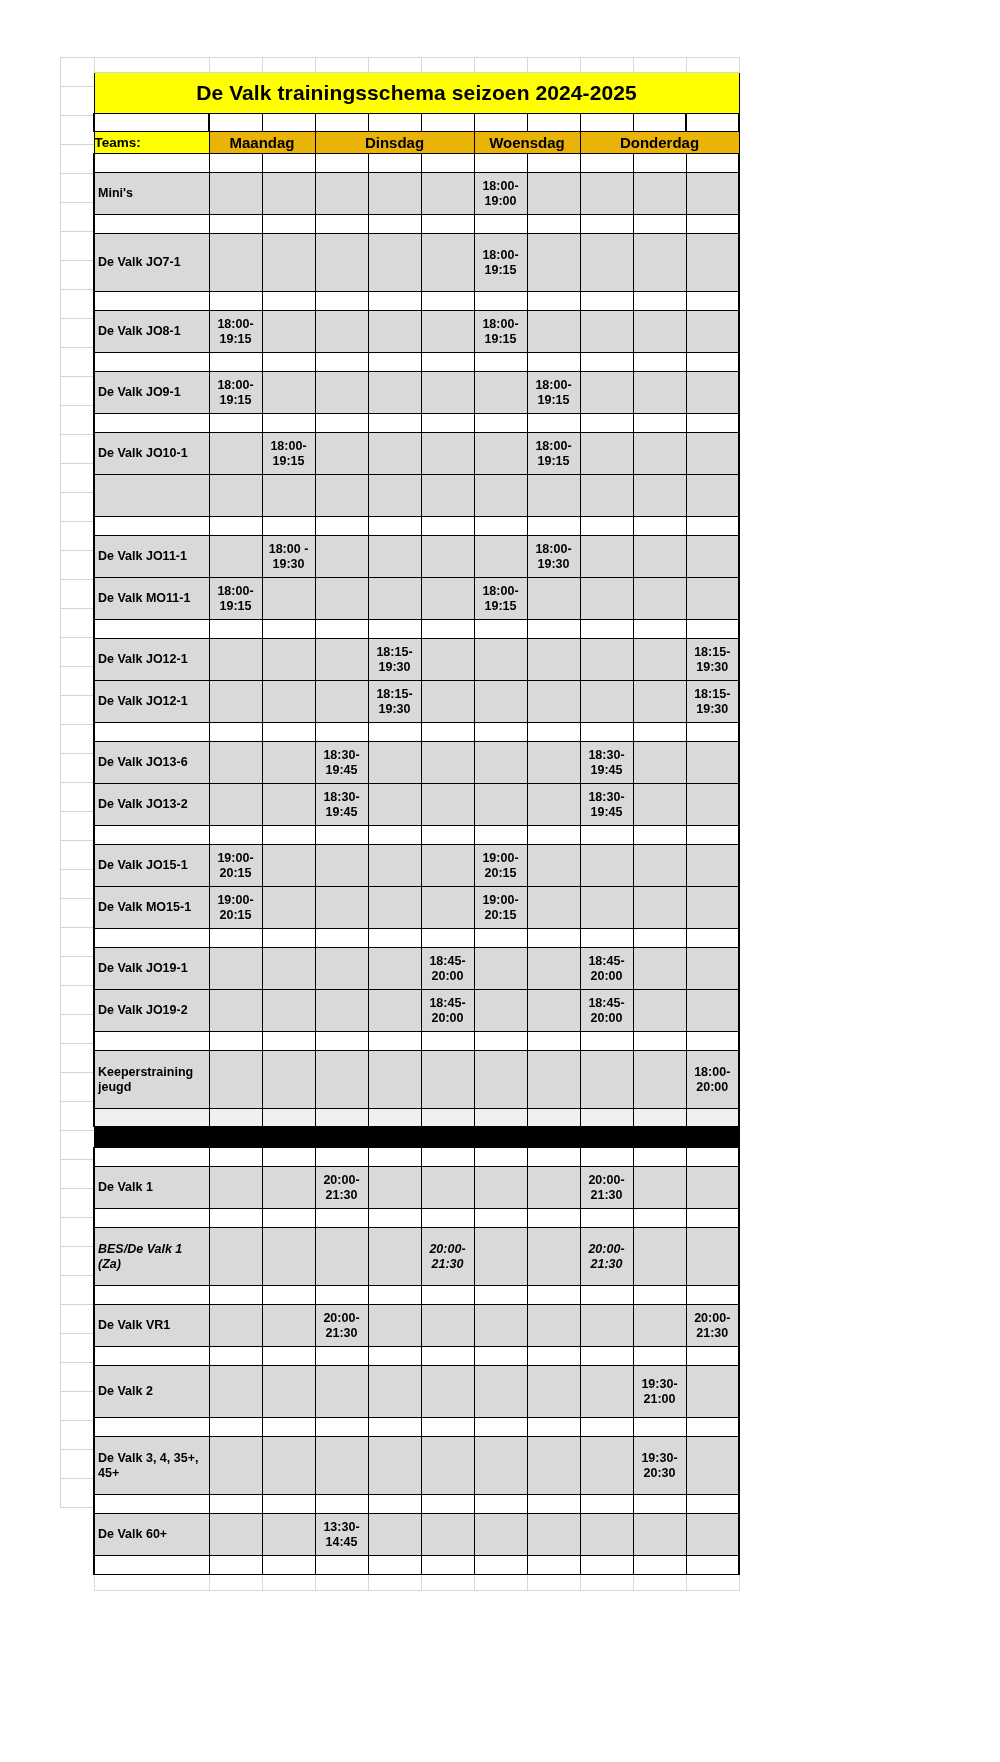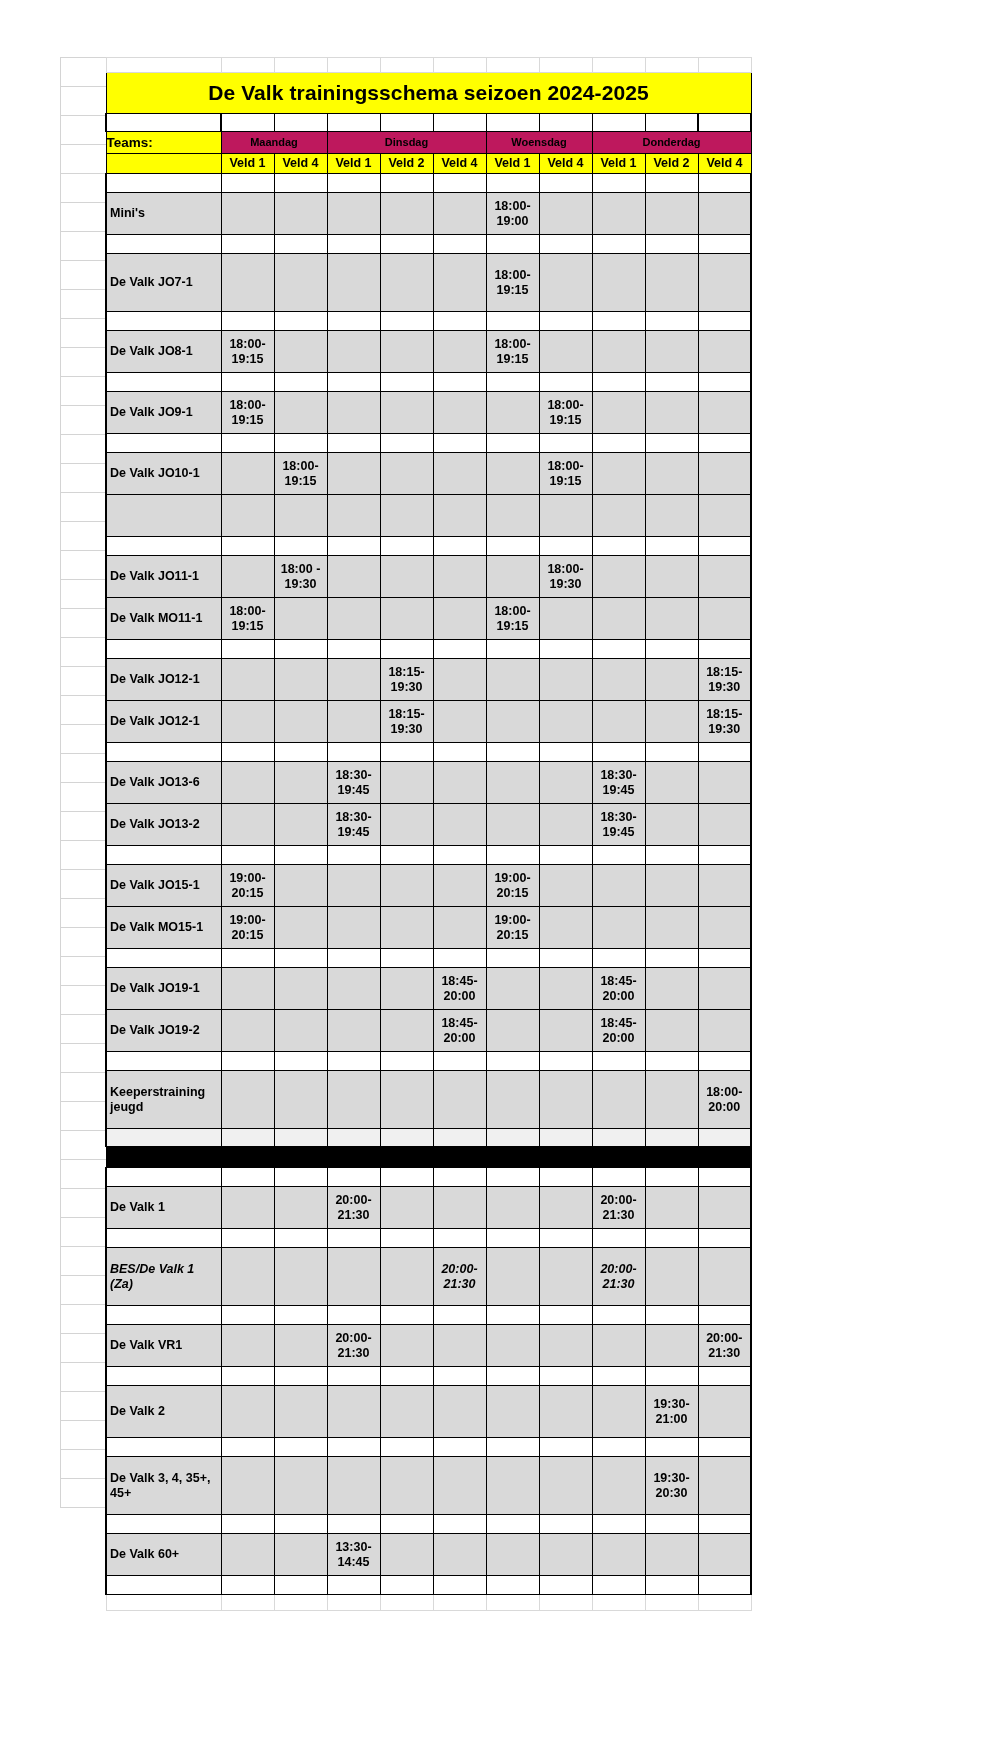--- a/index.html
+++ b/index.html
@@ -14,21 +14,21 @@
   
   .gutter{
     position:absolute;left:60px;top:57px;width:45px;
     border-left:1px solid #d4d4d4;border-right:1px solid #d4d4d4;
   }
   .gutter div{border-bottom:1px solid #d4d4d4;}
   .gutter div:first-child{border-top:1px solid #d4d4d4;}
 
   
   table.grid{
-    position:absolute;left:105px;top:57px;
+    position:absolute;left:93px;top:57px;
     border-collapse:collapse;
     table-layout:fixed;
     font-size:12.5px;
     font-weight:bold;
     color:#000;
     padding-left:32px;
   }
   table.grid td{
     border:1px solid #000;
     padding:0;
@@ -50,21 +50,21 @@
     height:40px;
     border:2px solid #000;
     letter-spacing:.1px;
   }
   
   tr.blankwide td{background:#ffffff;height:17px;border-left:2px solid #000;border-right:2px solid #000;border-top:1px solid #000;border-bottom:1px solid #000;}
   tr.blankwide td.noedge{border-left:1px solid #000;border-right:1px solid #000;}
 
   
   td.dayhdr{
-    background:#be185d;text-align:center;height:21px;font-size:11px;
+    background:#eab308;text-align:center;height:21px;font-size:15px;
     border:2px solid #000;
   }
   td.teamshdr{
     background:#ffff00;text-align:left;height:21px;font-size:13.5px;
     padding-left:3px;border:2px solid #000;
   }
   
   td.veld{
     background:#ffff00;text-align:center;height:19px;font-size:12.5px;
     border:1px solid #000;
@@ -200,33 +200,20 @@
           <td class="noedge"></td>
           <td></td>
         </tr>
         <tr>
           <td class="teamshdr">Teams:</td>
           <td class="dayhdr" colspan="2">Maandag</td>
           <td class="dayhdr" colspan="3">Dinsdag</td>
           <td class="dayhdr" colspan="2">Woensdag</td>
           <td class="dayhdr" colspan="3">Donderdag</td>
         </tr>
-        <tr>
-          <td class="veldcorner"></td>
-          <td class="veld">Veld 1</td>
-          <td class="veld">Veld 4</td>
-          <td class="veld">Veld 1</td>
-          <td class="veld">Veld 2</td>
-          <td class="veld">Veld 4</td>
-          <td class="veld">Veld 1</td>
-          <td class="veld">Veld 4</td>
-          <td class="veld">Veld 1</td>
-          <td class="veld">Veld 2</td>
-          <td class="veld">Veld 4</td>
-        </tr>
         <tr class="spacer">
           <td class="first"></td>
           <td></td>
           <td></td>
           <td></td>
           <td></td>
           <td></td>
           <td></td>
           <td></td>
           <td></td>

